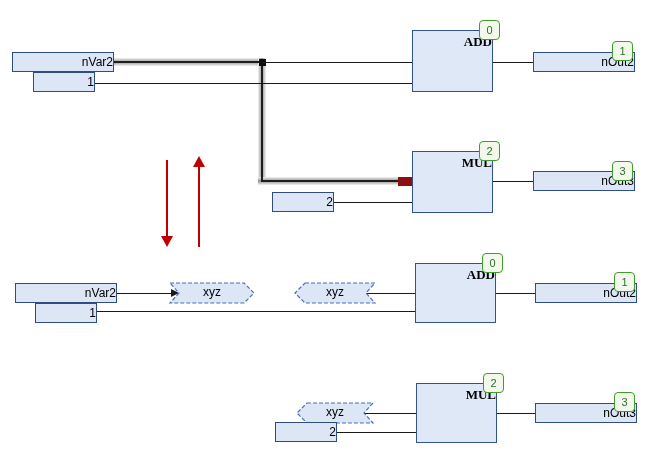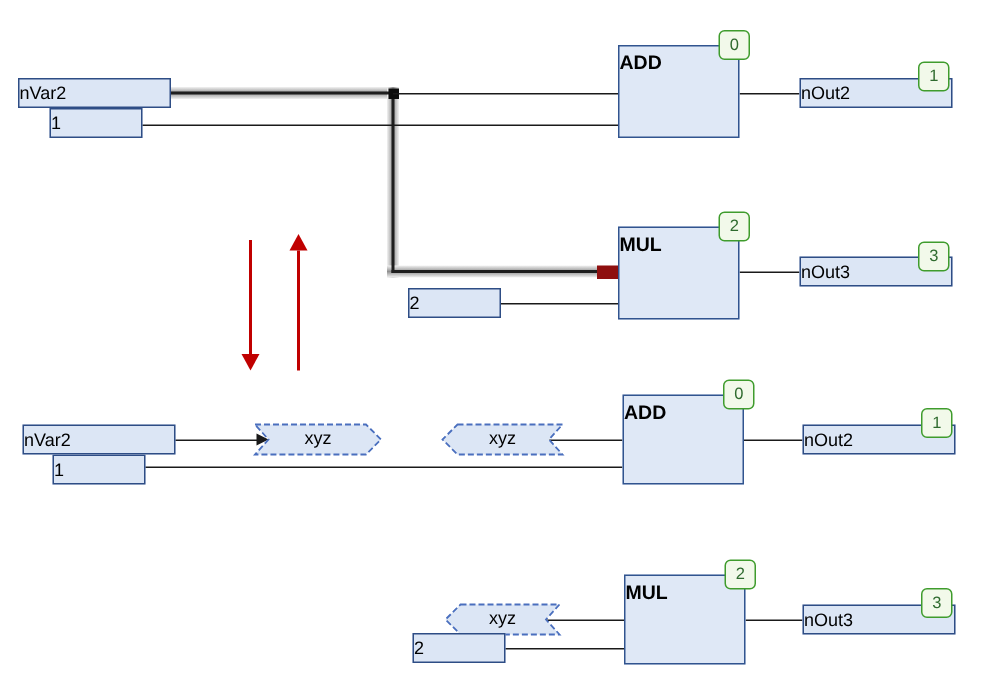--- a/index.html
+++ b/index.html
@@ -3,27 +3,28 @@
 <meta charset="utf-8">
 <style>
   html,body{margin:0;padding:0;background:#fff;}
   #canvas{
     position:relative;width:666px;height:462px;background:#ffffff;overflow:hidden;
     font-family:"Liberation Sans", sans-serif;
   }
   
   .vbox{
     position:absolute;height:18px;background:#dce6f5;border:1px solid #2e4d85;
-    text-align:left;font-size:12px;color:#000;line-height:18px;
+    text-align:right;font-size:12px;color:#000;line-height:18px;
   }
   
   .fblock{
     position:absolute;background:#dfe8f6;border:1px solid #31548f;
-    text-align:left;font-size:13px;font-weight:bold;color:#000;padding-top:3px;
+    text-align:right;font-size:13px;font-weight:bold;color:#000;padding-top:3px;
     box-sizing:border-box;
+    font-family:Liberation Serif, serif;
   }
   
   .badge{
     position:absolute;width:19px;height:18px;background:#f2f9ea;border:1px solid #3f9c2d;
     border-radius:4px;text-align:center;font-size:11px;color:#2f6b2f;line-height:18px;
   }
   
   .wire-h{position:absolute;height:1px;background:#1a1a1a;}
   
   .selband-h{position:absolute;height:8px;

